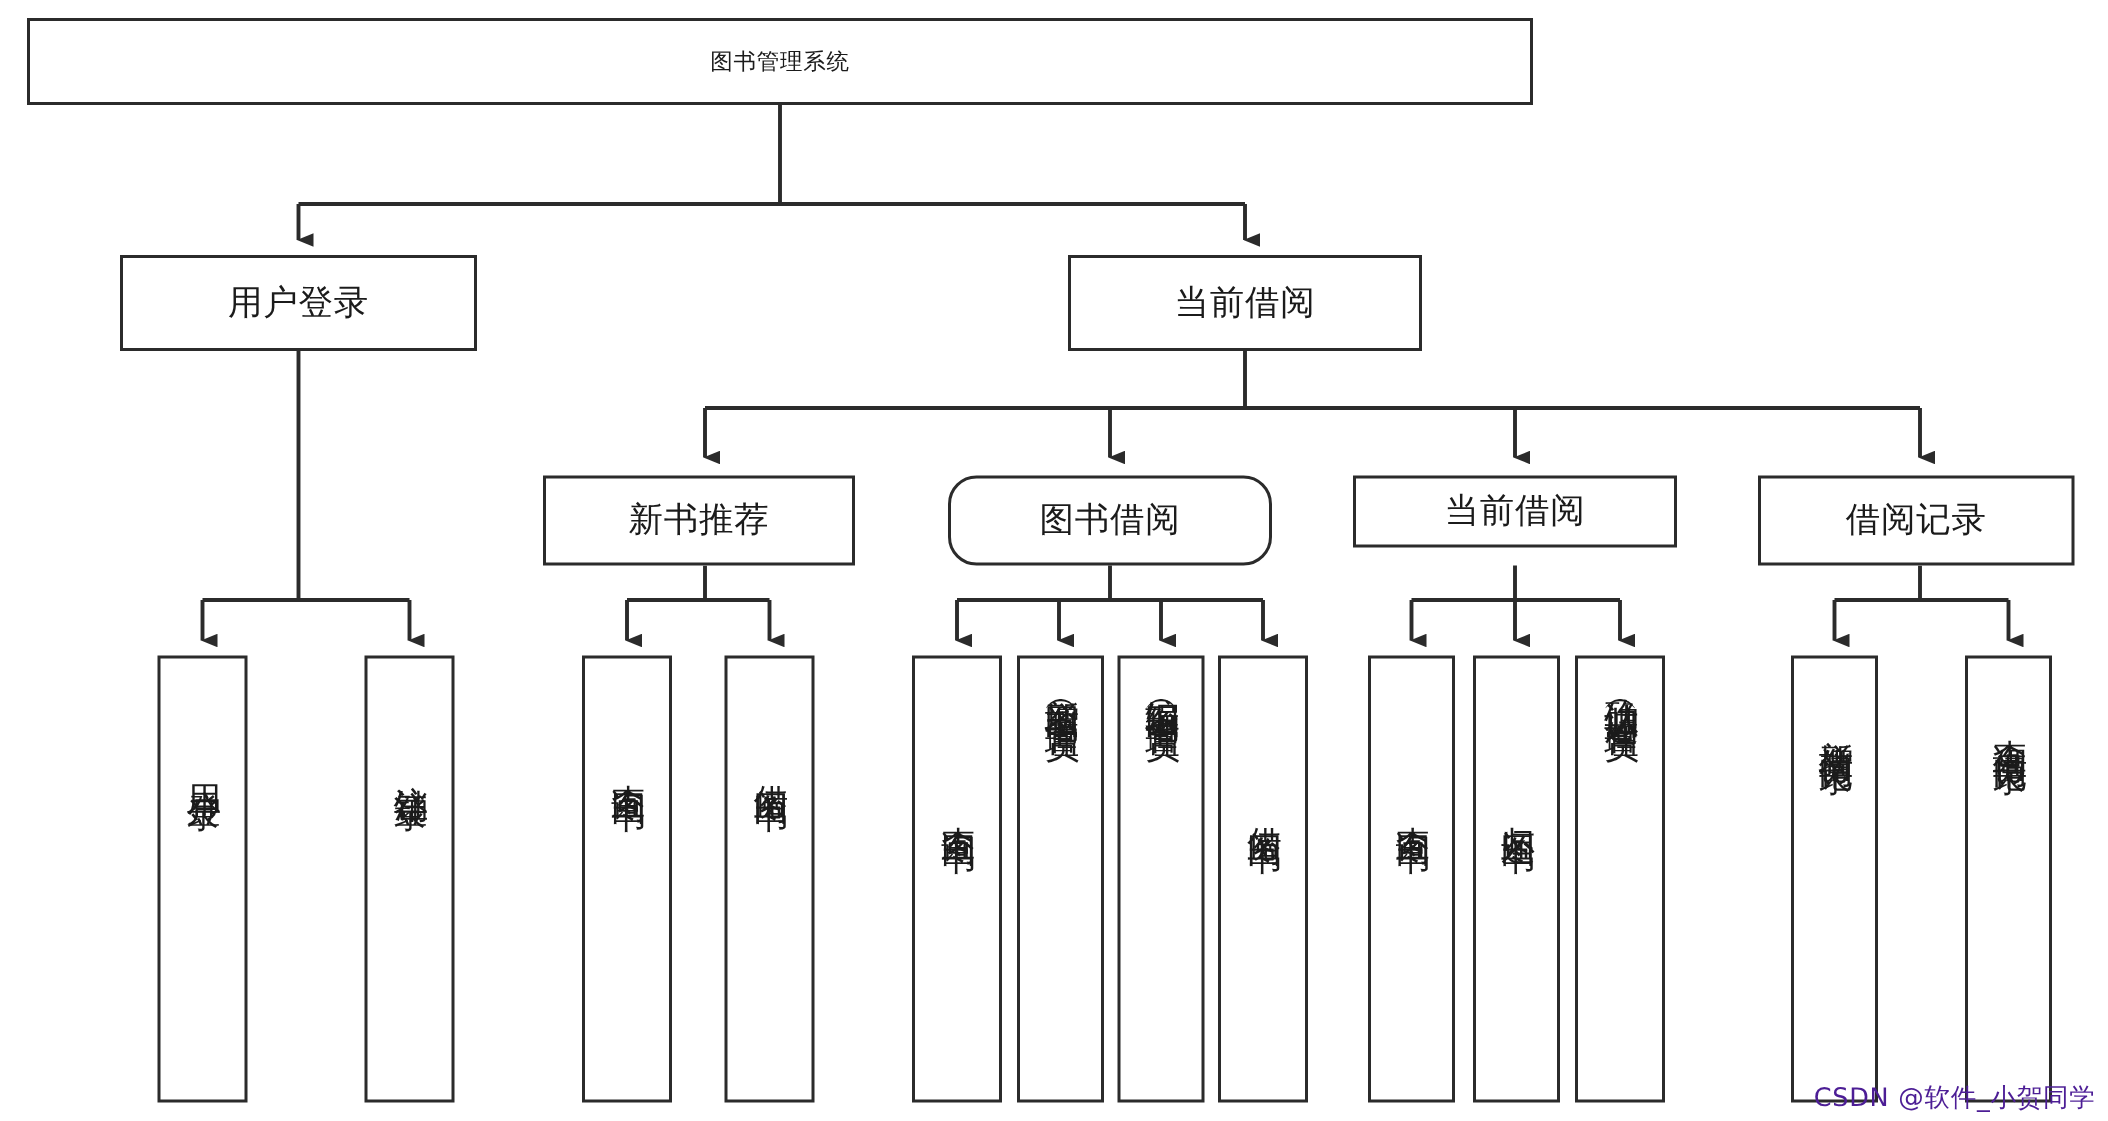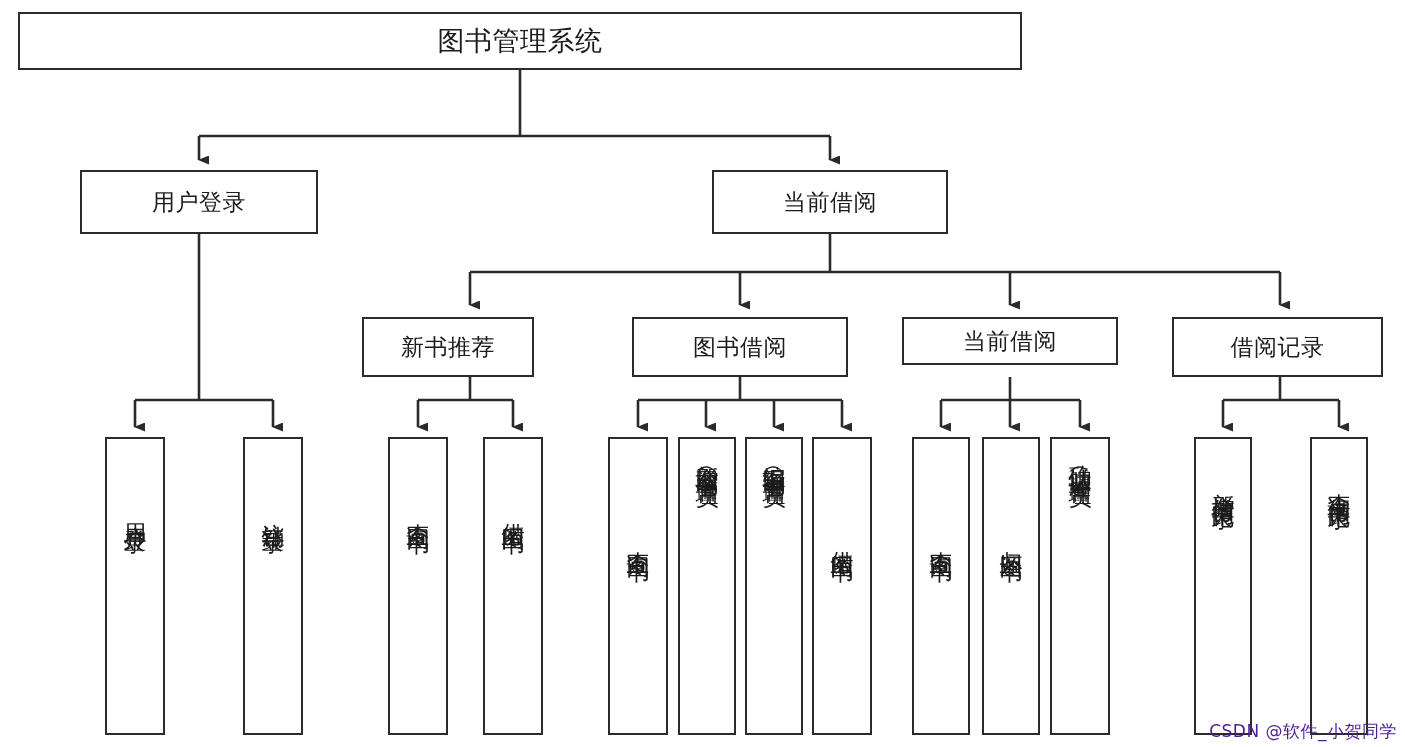--- a/index.html
+++ b/index.html
@@ -40,21 +40,21 @@
     color: #1b1b1b;
     line-height: 1.22;
     text-align: center;
     white-space: nowrap;
   }
   .node.horiz .label {
     font-size: 23px;
     letter-spacing: 0.5px;
   }
   .node.root .label {
-    font-size: 27px;
+    font-size: 15px;
   }
   .node.vert {
     align-items: flex-start;
     justify-content: center;
     padding-top: 6px;
   }
   .node.vert .label {
     writing-mode: vertical-rl;
     text-orientation: upright;
     font-size: 23px;
@@ -143,24 +143,24 @@
     <span class="label">图书管理系统</span>
   </div>
 
   <div class="node horiz" style="left:80px; top:170px; width:238px; height:64px;">
     <span class="label">用户登录</span>
   </div>
   <div class="node horiz" style="left:712px; top:170px; width:236px; height:64px;">
     <span class="label">当前借阅</span>
   </div>
 
-  <div class="node horiz" style="left:362px; top:317px; width:172px; height:60px;">
+  <div class="node horiz" style="left:362px; top:317px; width:208px; height:60px;">
     <span class="label">新书推荐</span>
   </div>
-  <div class="node horiz" style="left:632px; top:317px; width:216px; height:60px;">
+  <div class="node horiz" style="left:632px; top:317px; width:216px; height:60px;border-radius:19px;">
     <span class="label">图书借阅</span>
   </div>
   <div class="node horiz" style="left:902px; top:317px; width:216px; height:48px;">
     <span class="label">当前借阅</span>
   </div>
   <div class="node horiz" style="left:1172px; top:317px; width:211px; height:60px;">
     <span class="label">借阅记录</span>
   </div>
 
   <div class="node vert mid" style="left:105px; top:437px; width:60px; height:298px;">

